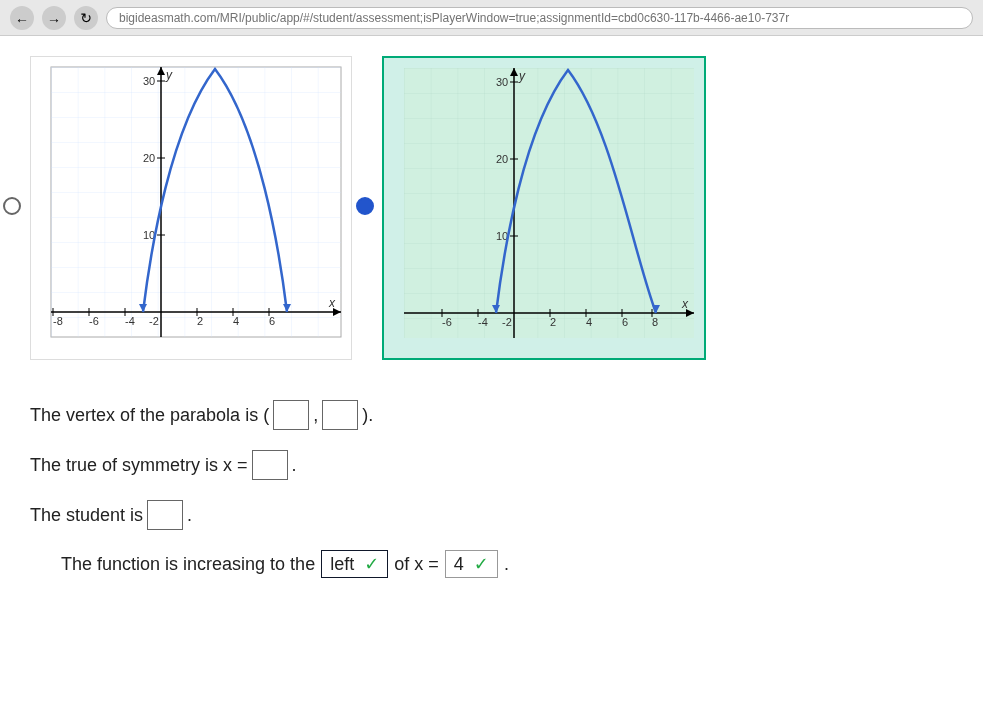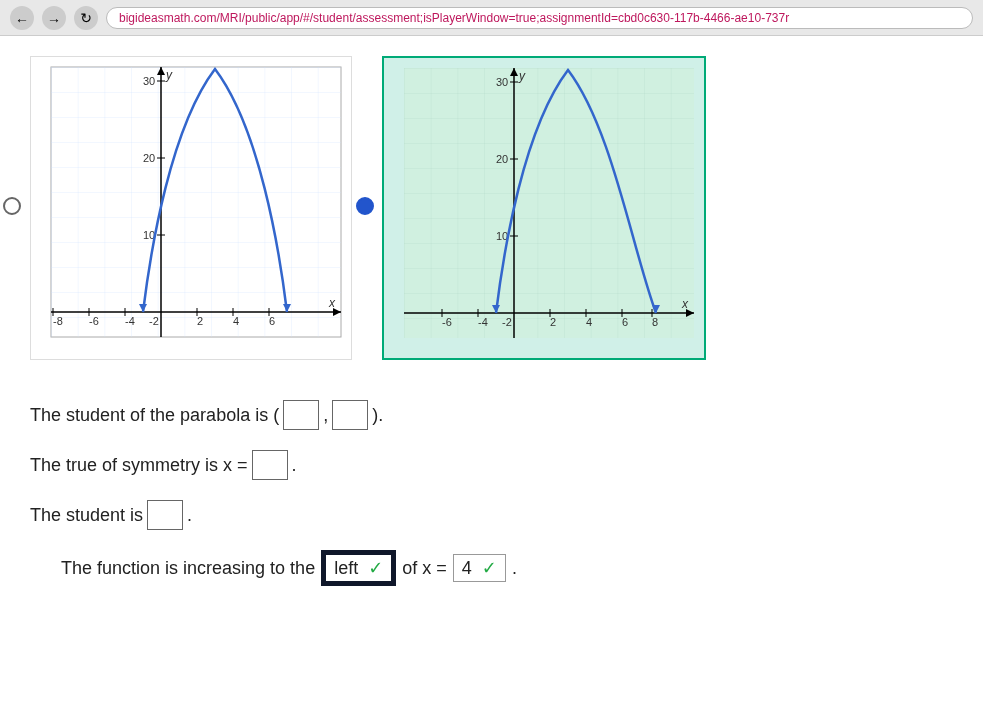--- a/index.html
+++ b/index.html
@@ -30,21 +30,21 @@
       font-size: 14px; cursor: pointer;
       border: none;
     }
     .url-bar {
       flex: 1;
       background: white;
       border: 1px solid #bbb;
       border-radius: 14px;
       padding: 3px 12px;
       font-size: 12px;
-      color: #be185d;
+      color: #737373;
     }
 
     
     .main-content {
       background: white;
       width: 983px;
       height: calc(709px - 36px);
       position: relative;
       padding: 20px 30px;
     }
@@ -250,21 +250,21 @@
 
         <polygon points="92,245 88,237 96,237" fill="#3366cc"></polygon>
         <polygon points="252,245 248,237 256,237" fill="#3366cc"></polygon>
       </svg>
     </div>
   </div>
 
   <div class="question-section">
 
     <div class="question-line">
-      <span>The student of the parabola is (</span>
+      <span>The vertex of the parabola is (</span>
       <div class="input-box"></div>
       <span>,</span>
       <div class="input-box"></div>
       <span>).</span>
     </div>
 
     <div class="question-line">
       <span>The true of symmetry is x =</span>
       <div class="input-box"></div>
       <span>.</span>
@@ -272,21 +272,21 @@
 
     <div class="question-line">
       <span>The student is</span>
       <div class="input-box"></div>
       <span>.</span>
     </div>
 
     <div class="question-line" style="margin-top: 10px; gap:6px;margin-left:31px;">
       <span>The function is increasing to the</span>
 
-      <div style="display:inline-flex; align-items:center; border:5px solid #0f172a; padding: 2px 8px; background: white; gap:6px;">
+      <div style="display:inline-flex; align-items:center; border:1px solid #0f172a; padding: 2px 8px; background: white; gap:6px;">
         <span>left</span>
         <span class="check-mark">✓</span>
       </div>
 
       <span>of x =</span>
 
       <div style="display:inline-flex; align-items:center; border:1px solid #999; padding: 2px 8px; background: white; gap:6px;">
         <span>4</span>
         <span class="check-mark">✓</span>
       </div>

